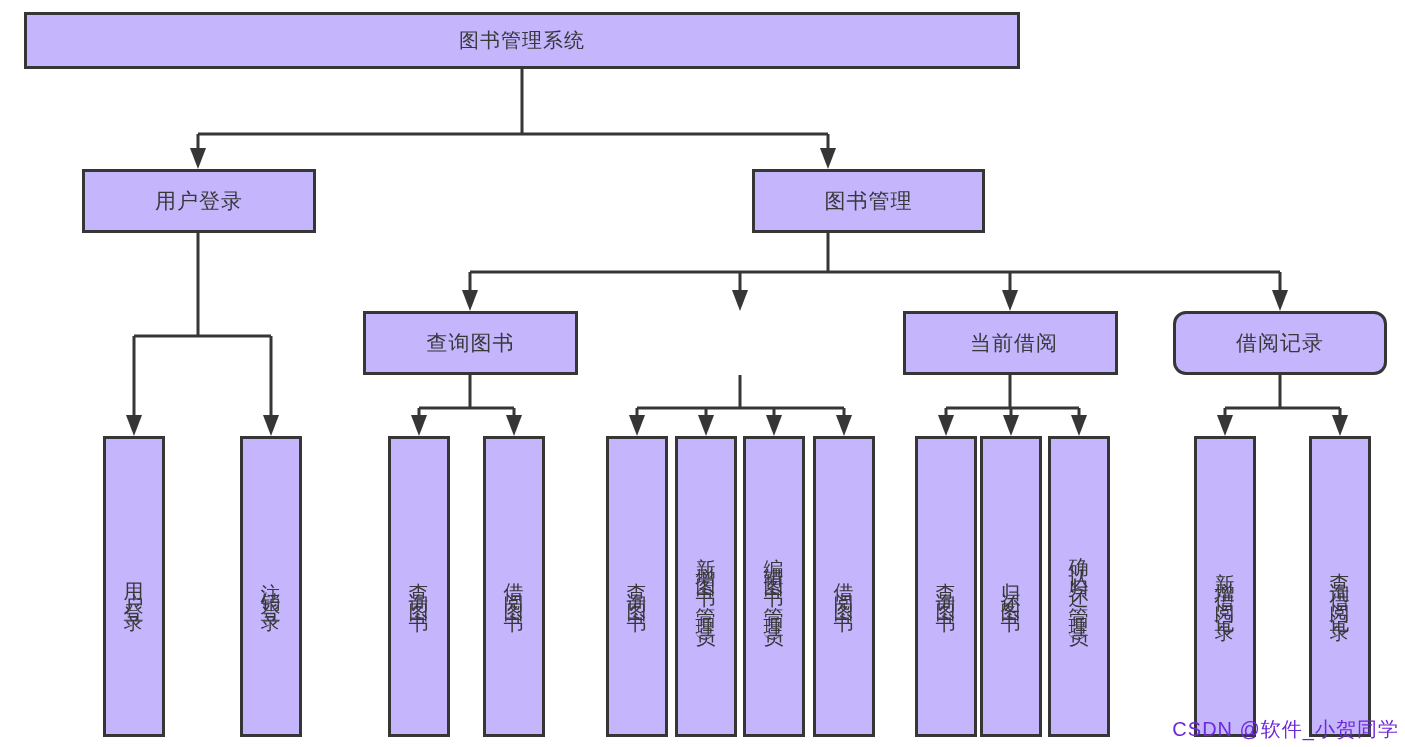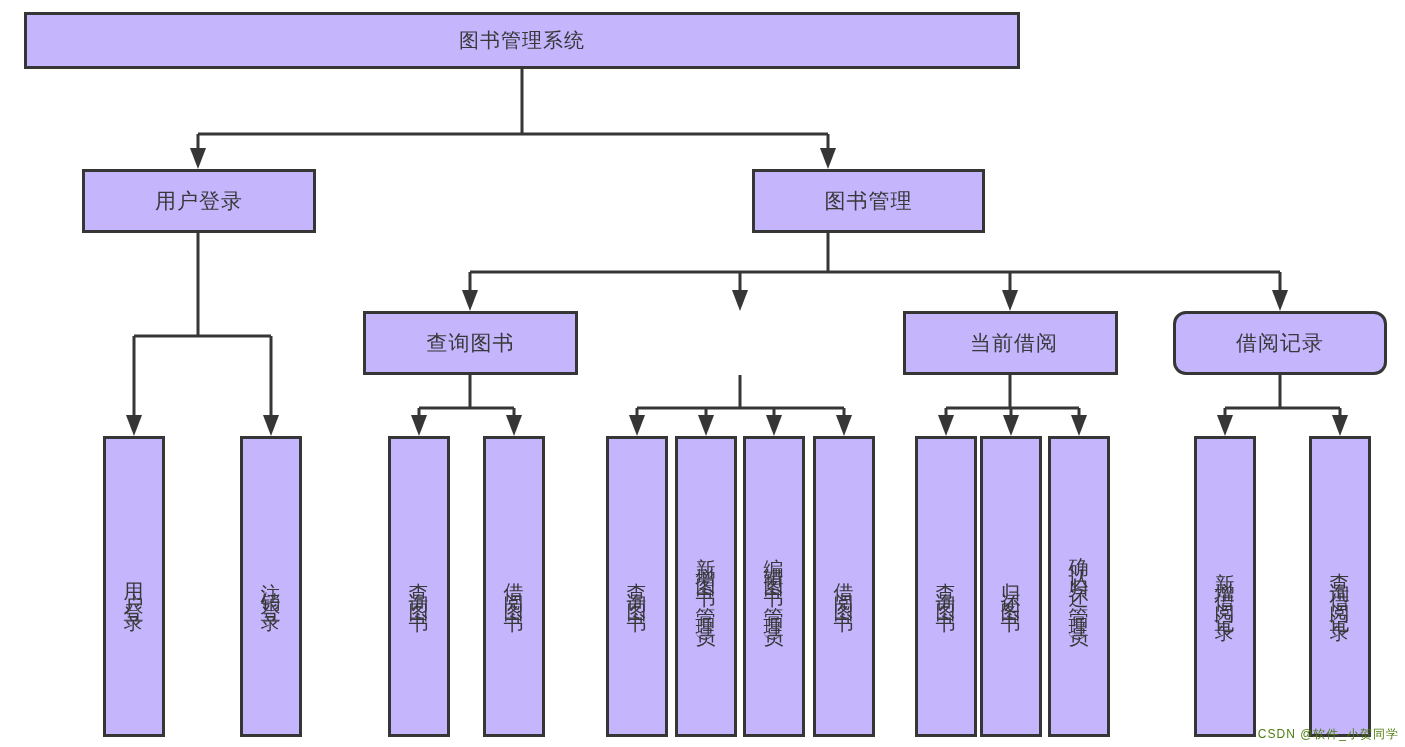--- a/index.html
+++ b/index.html
@@ -35,22 +35,22 @@
     writing-mode: vertical-lr;
     text-orientation: mixed;
     letter-spacing: 10px;
     line-height: 1;
   }
   .vnode span { display: block; }
   .watermark {
     position: absolute;
     right: 6px;
     bottom: 4px;
-    font-size: 12px;
-    color: #4d7c0f;
+    font-size: 20px;
+    color: #6d28d9;
     letter-spacing: 1px;
     z-index: 5;
   }
 </style>
 </head>
 <body>
 
 <div class="canvas">
 
   <svg class="connectors" viewBox="0 0 1405 747" xmlns="http://www.w3.org/2000/svg">

